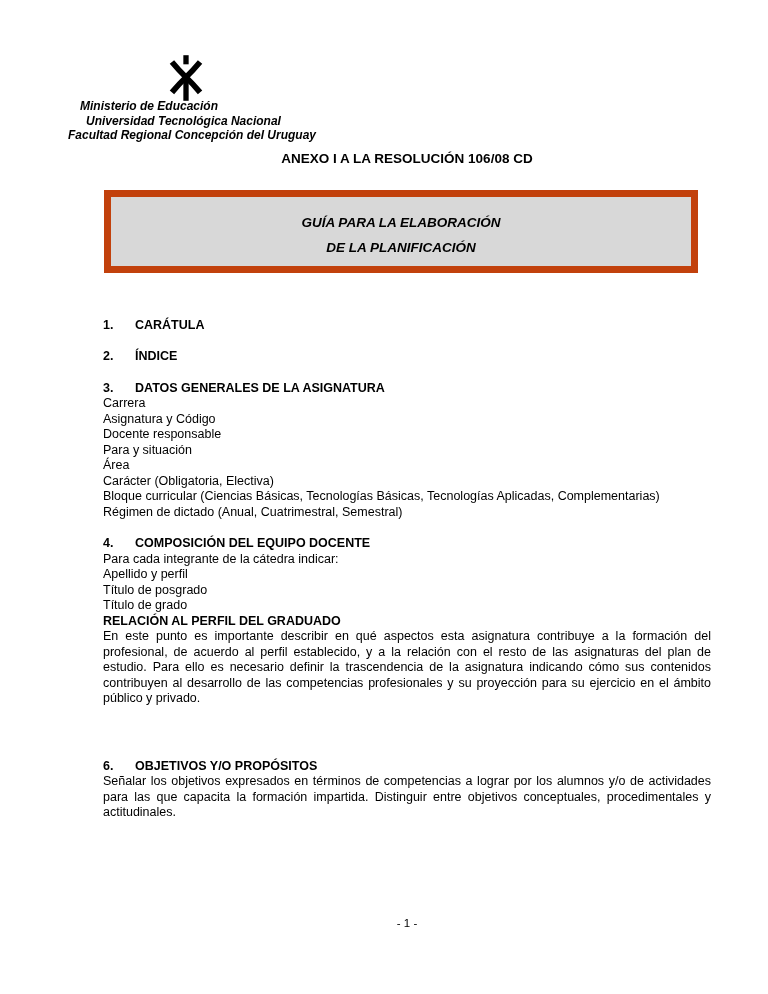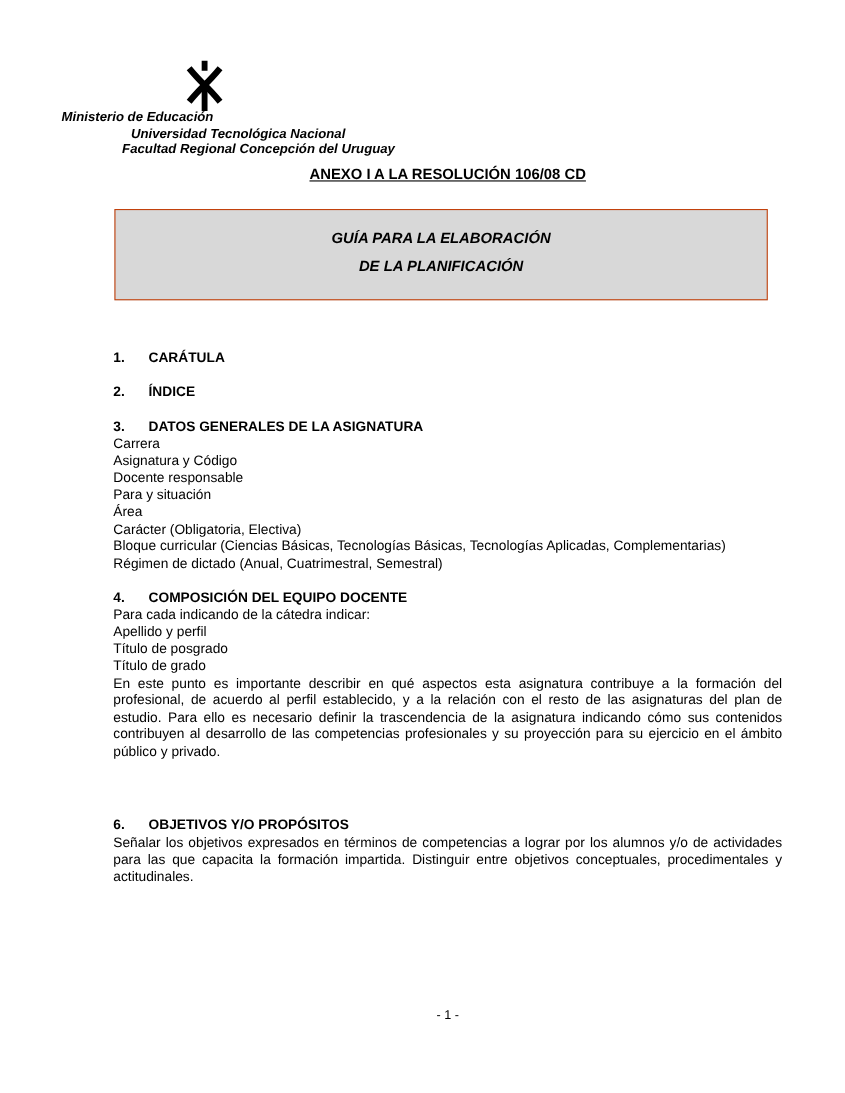--- a/index.html
+++ b/index.html
@@ -3,28 +3,28 @@
 <meta charset="utf-8">
 <style>
   html,body{margin:0;padding:0;background:#ffffff;}
   .page{
     position:relative;width:768px;height:994px;background:#ffffff;
     font-family:"Liberation Sans",sans-serif;color:#000;overflow:hidden;
   }
   .logo{position:absolute;left:167px;top:54px;width:38px;height:48px;}
   .org{position:absolute;left:0;top:99px;font-weight:bold;font-style:italic;
        font-size:12px;line-height:14.5px;white-space:nowrap;}
-  .org-l1{padding-left:56px;}
-  .org-l2{padding-left:119px;}
-  .org-l3{padding-left:92px;margin-left:19px;}
+  .org-l1{padding-left:80px;}
+  .org-l2{padding-left:86px;}
+  .org-l3{padding-left:68px;}
   .anexo{position:absolute;left:103px;top:151px;width:608px;text-align:center;
          font-weight:bold;font-size:13.5px;}
-  .anexo .u{text-decoration:underline;}
+  .anexo .u{}
   .guide-box{position:absolute;left:104px;top:190px;width:594px;height:83px;
-             box-sizing:border-box;background:#d8d8d8;border:1px solid #c2410c;
+             box-sizing:border-box;background:#d8d8d8;border:7px solid #c2410c;
              text-align:center;font-weight:bold;font-style:italic;font-size:13.5px;
              padding-top:13px;line-height:25px;}
   .content{position:absolute;left:103px;top:318px;width:608px;
            font-size:12.5px;line-height:15.5px;}
   .h{font-weight:bold;display:flex;}
   .h .n{width:32px;flex:none;}
   .mt{margin-top:15.5px;}
   .mt2{margin-top:16px;}
   .h5l1{font-weight:bold;text-align:justify;text-align-last:justify;}
   .h5l2{font-weight:bold;}
@@ -91,26 +91,27 @@
       <div class="just">Carácter  (Obligatoria, Electiva)</div>
       <div class="just">Bloque curricular  (Ciencias Básicas, Tecnologías Básicas, Tecnologías Aplicadas, Complementarias)</div>
       <div class="just">Régimen de dictado (Anual, Cuatrimestral, Semestral)</div>
     </div>
 
     <div class="h mt2">
       <span class="n">4.</span>
       <span>COMPOSICIÓN DEL EQUIPO DOCENTE</span>
     </div>
     <div>
-      <div>Para cada indicando de la cátedra indicar:</div>
+      <div>Para cada integrante de la cátedra indicar:</div>
       <div>Apellido y perfil</div>
       <div>Título de posgrado</div>
       <div>Título de grado</div>
     </div>
 
+    <div class="h5l2">RELACIÓN AL PERFIL DEL GRADUADO</div>
     <div class="just">En este punto es importante describir en qué aspectos esta asignatura contribuye a la formación del profesional, de acuerdo al perfil establecido, y a la relación con el resto de las asignaturas del plan de estudio. Para ello es necesario definir la trascendencia de la asignatura indicando cómo sus contenidos contribuyen al desarrollo de las competencias profesionales y su proyección para su ejercicio en el ámbito público y privado.</div>
 
     <div class="h gap6">
       <span class="n">6.</span>
       <span>OBJETIVOS Y/O PROPÓSITOS</span>
     </div>
     <div class="just">Señalar los objetivos expresados en términos de competencias a lograr por los alumnos y/o de actividades para las que capacita la formación impartida. Distinguir entre objetivos conceptuales, procedimentales y actitudinales.</div>
 
   </div>
 

